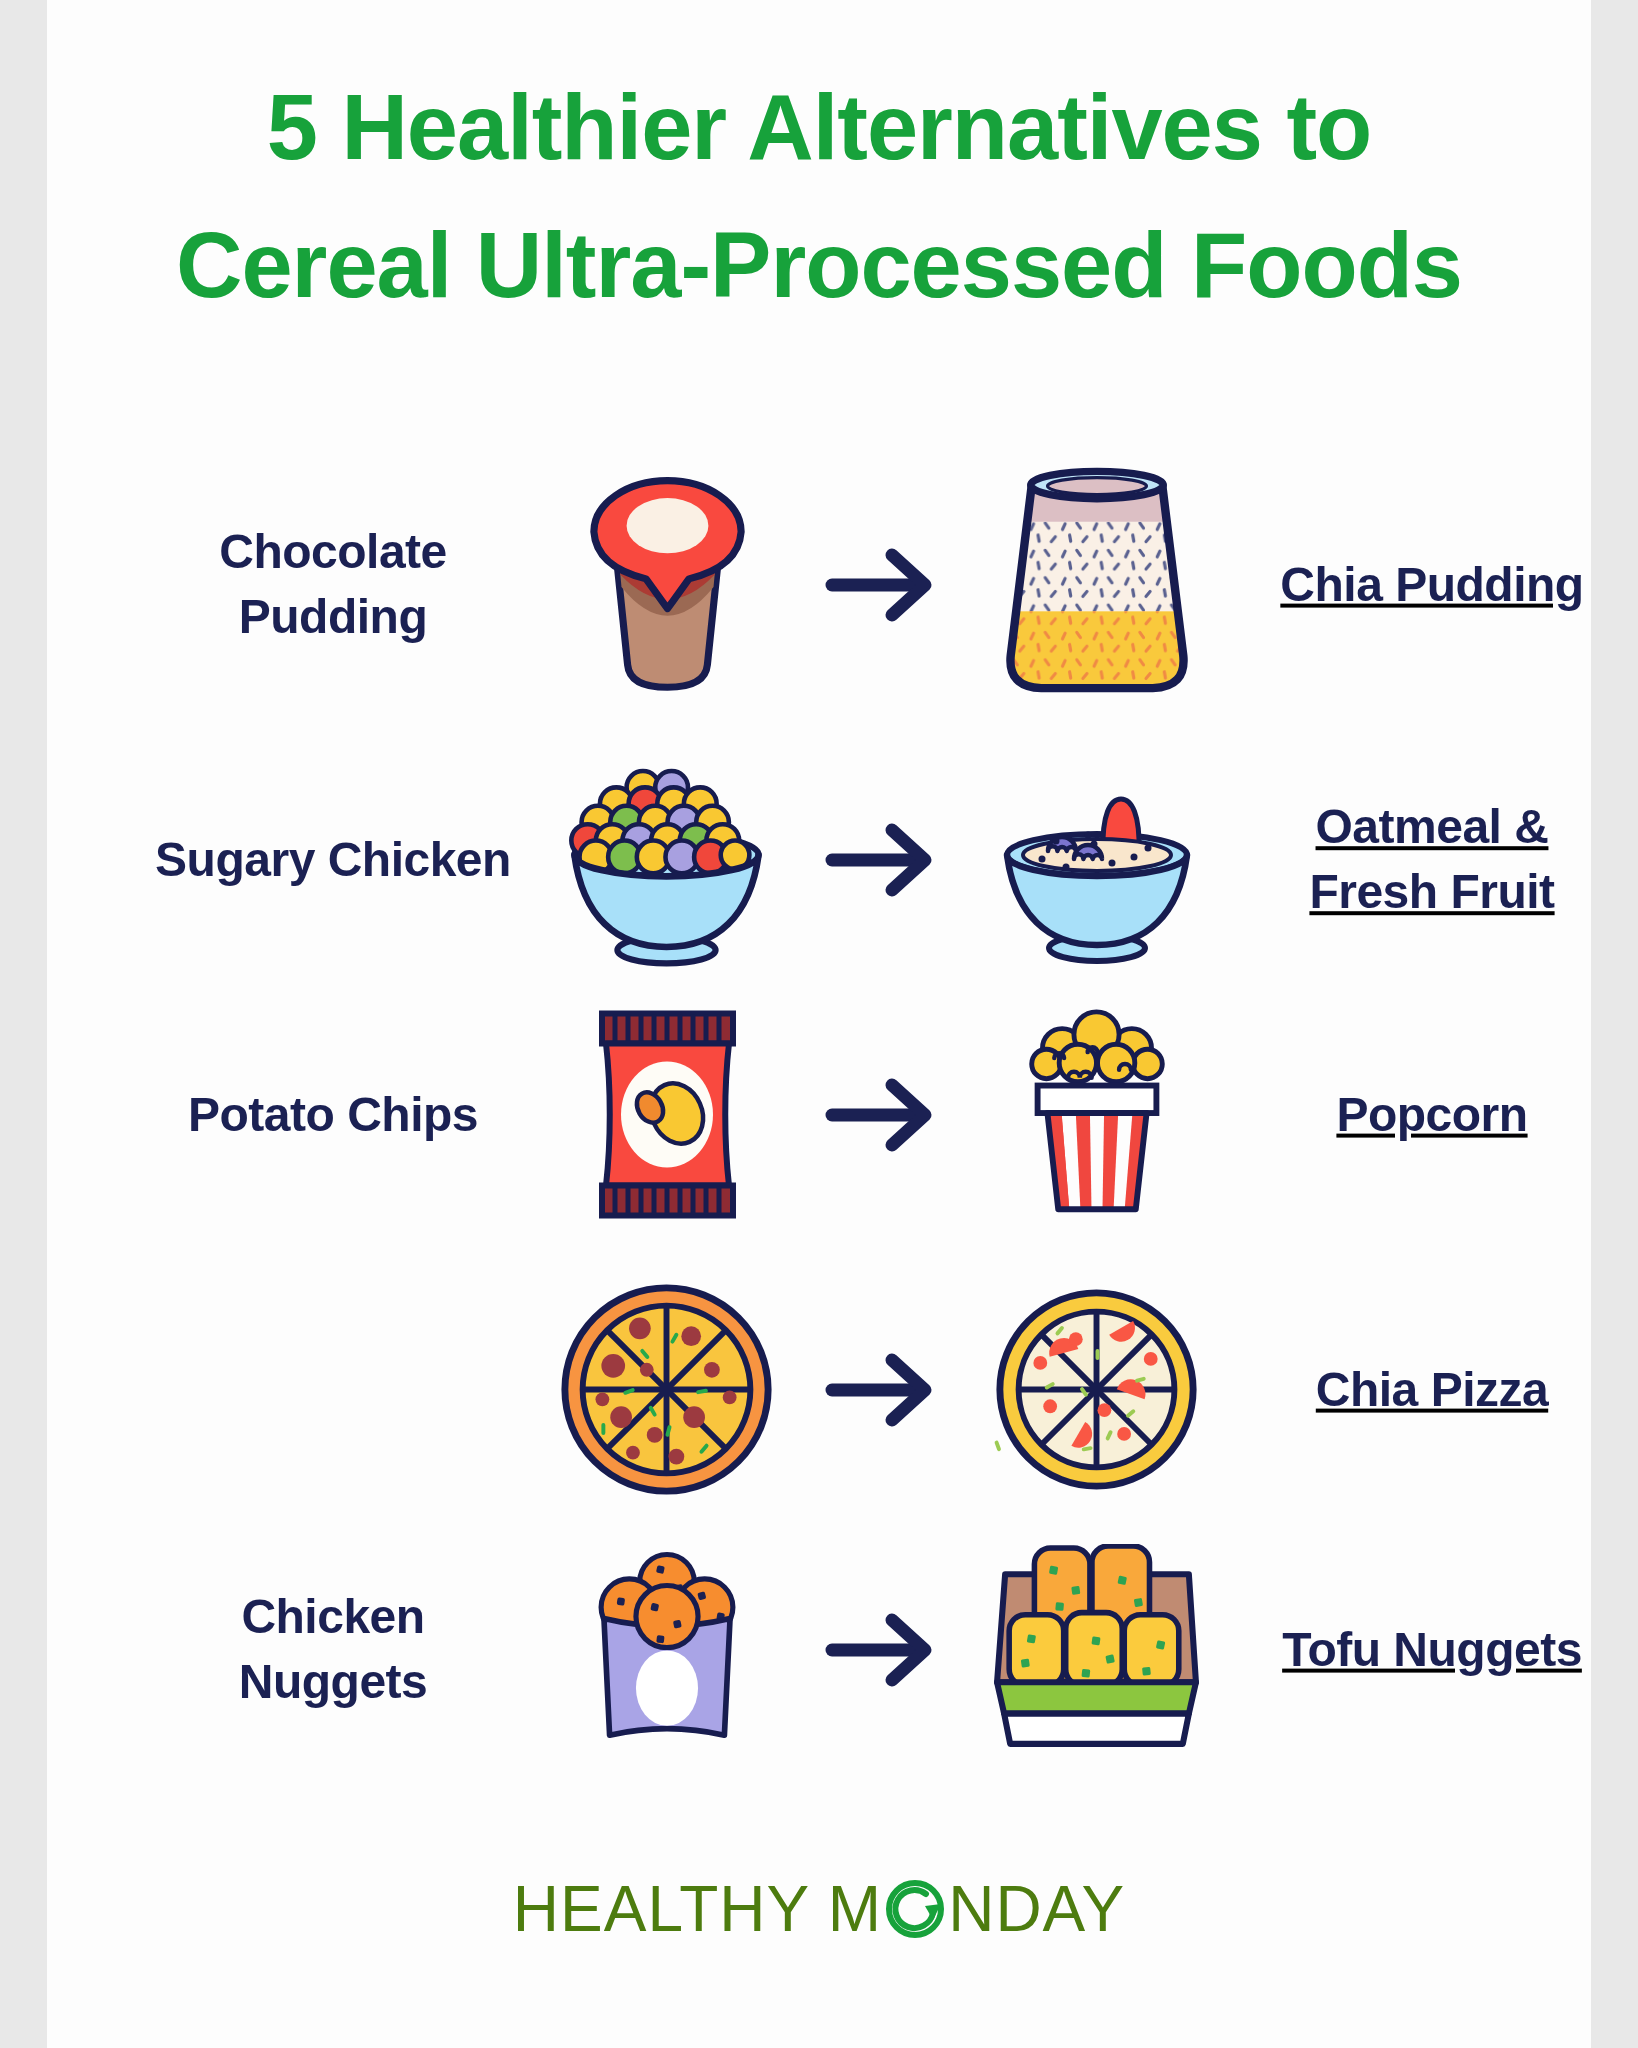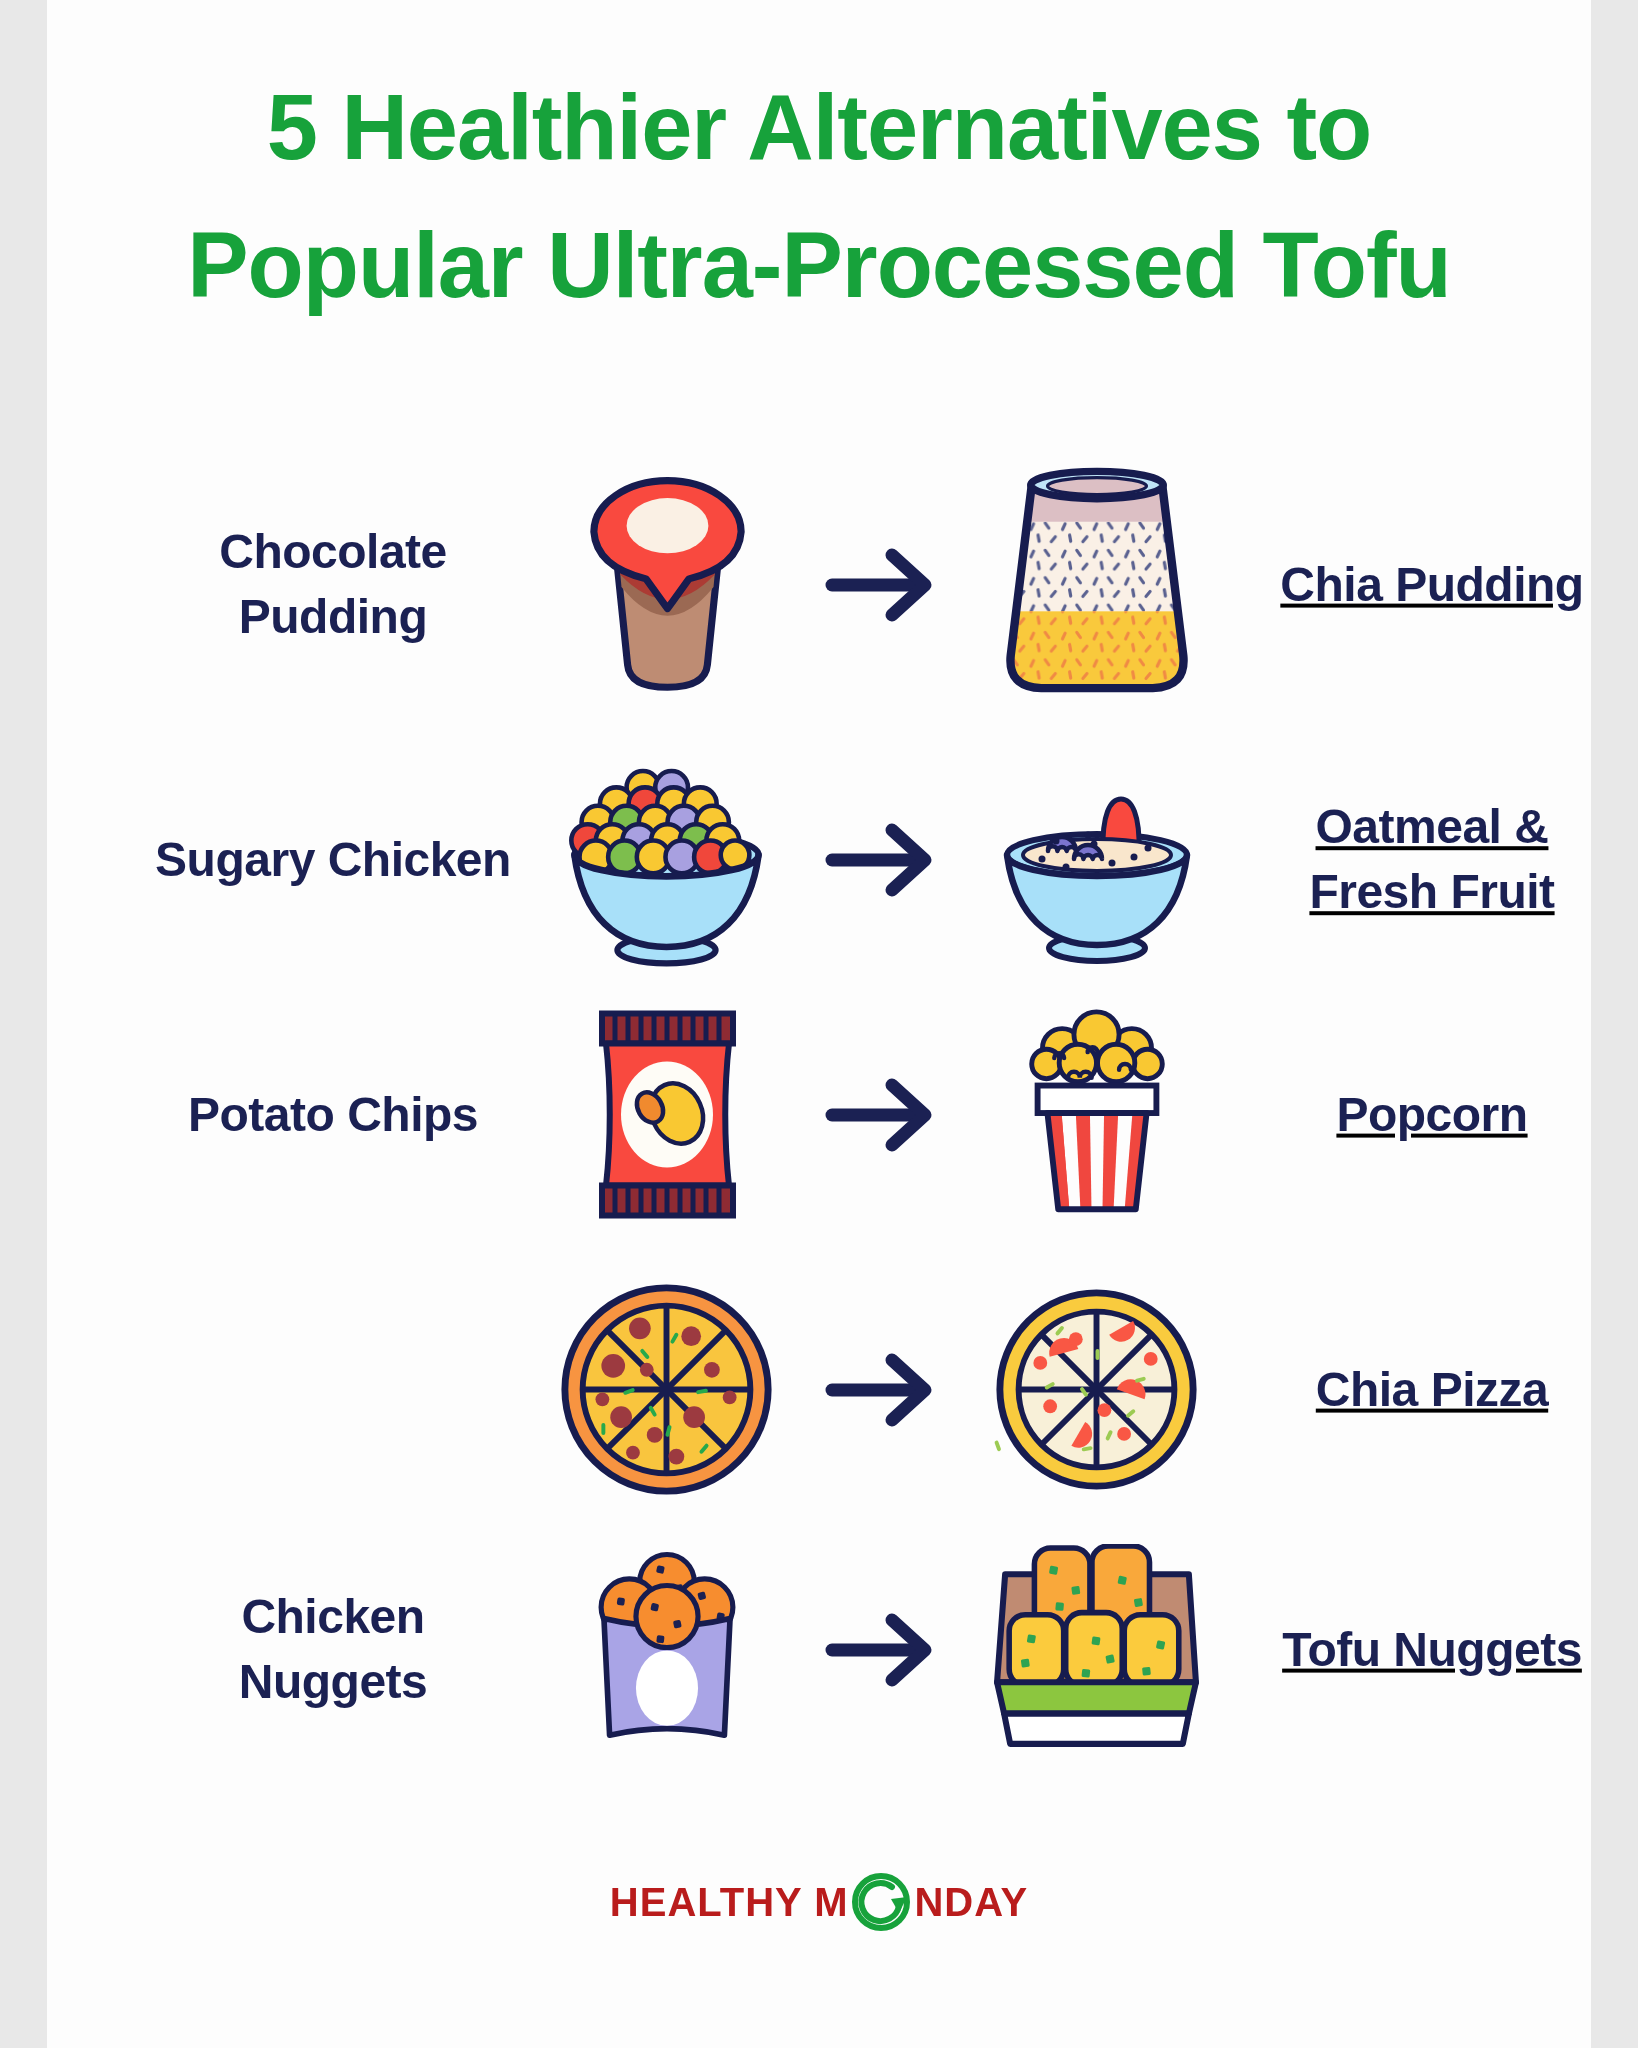--- a/index.html
+++ b/index.html
@@ -12,32 +12,32 @@
         align-items:center;justify-content:center;}
   .label{color:#1B2153;font-size:48px;font-weight:700;line-height:1.35;
          text-align:center;white-space:pre-line;letter-spacing:-0.5px;}
   .label-left{left:76px;width:420px;}
   .icon-left{left:500px;width:240px;}
   .arrow-cell{left:765px;width:150px;}
   .icon-right{left:930px;width:240px;}
   .label-right{left:1185px;width:400px;text-decoration:underline;}
   .footer{position:absolute;top:1872px;left:0;width:100%;display:flex;
           align-items:center;justify-content:center;}
-  .brand{color:#b91c1c;font-size:40px;font-weight:700;letter-spacing:1px;white-space:pre;}
+  .brand{color:#4d7c0f;font-size:64px;font-weight:400;letter-spacing:1px;white-space:pre;}
   .brand-o{width:60px;height:60px;margin:0 3px;}
   svg{display:block;}
 </style>
 </head>
 <body>
 
 <div class="page">
 
   <div class="title">
     <div>5 Healthier Alternatives to</div>
-    <div>Popular Ultra-Processed Tofu</div>
+    <div>Cereal Ultra-Processed Foods</div>
   </div>
 
   <div class="row" style="top:455px">
     <div class="cell label-left">
         <div class="label">Chocolate
 Pudding</div>
       </div>
     <div class="cell icon-left">
       <svg width="205" height="225" viewBox="0 0 200 220">
         <g stroke="#171C4F" stroke-width="7" stroke-linejoin="round">

